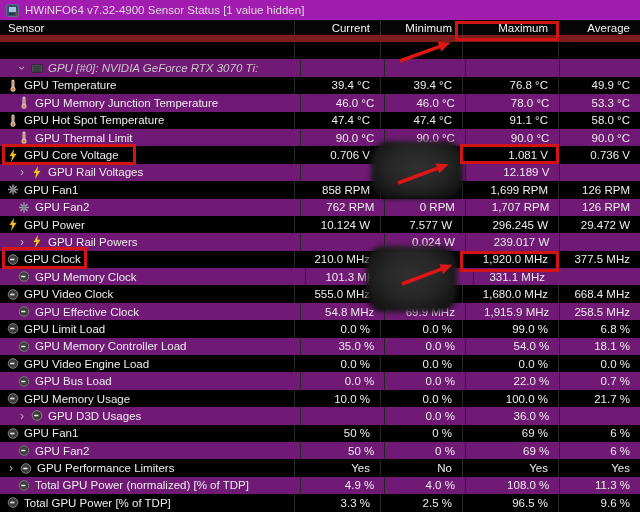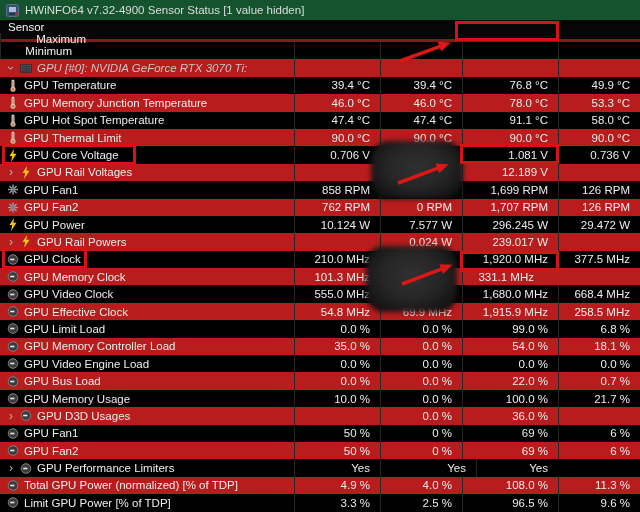--- a/index.html
+++ b/index.html
@@ -3,34 +3,34 @@
 <meta charset="utf-8">
 <style>
   html,body{margin:0;padding:0;}
   body{
     width:640px;height:512px;position:relative;overflow:hidden;
     background:#000;color:#ececec;
     font-family:"Liberation Sans","DejaVu Sans",sans-serif;
   }
   
   .titlebar{
-    height:21px;background:#14532d;display:flex;align-items:center;
+    height:21px;background:#a21caf;display:flex;align-items:center;
     padding:0 6px;gap:6px;border-bottom:1px solid #0a0a0a;box-sizing:border-box;
   }
   .titlebar .wtitle{font-size:11.5px;color:#dcdcdc;white-space:nowrap;}
   
-  .cheader{height:21px;display:flex;background:#060606;box-sizing:border-box;border-bottom:3px solid #7f1d1d;flex-direction:column;}
+  .cheader{height:21px;display:flex;background:#060606;box-sizing:border-box;border-bottom:7px solid #7f1d1d;}
   .hc{font-size:11.5px;color:#f2f2f2;display:flex;align-items:center;box-sizing:border-box;height:100%;}
   .c-sensor{width:294px;padding-left:8px;}
   .c1{width:86px;}.c2{width:82px;}.c3{width:96px;}.c4{width:82px;text-align:center;}
   .hc.valh,.cell.val{justify-content:flex-end;padding-right:10px;border-left:1px solid #262626;}
   
   .tbody{position:absolute;left:0;top:42px;width:640px;}
   .row{height:17.4px;display:flex;align-items:center;box-sizing:border-box;}
-  .row.alt{background:#b91c1c;}
+  .row.alt{background:#701a75;padding-left:11px;}
   .cell{height:100%;display:flex;align-items:center;box-sizing:border-box;}
   .cell.sensor{width:294px;padding-left:7px;gap:5px;overflow:hidden;}
   .cell.val{font-size:11.5px;color:#ececec;white-space:nowrap;}
   .label{font-size:11.5px;white-space:nowrap;color:#ececec;}
   .row.section .label{font-style:italic;color:#c7c7c7;}
   .chev{width:8px;display:inline-flex;justify-content:center;color:#b4b4b4;font-size:12px;line-height:10px;}
   .chev.right::before{content:"\203A";}
   .chev.down::before{content:"\203A";display:inline-block;transform:rotate(90deg);}
   svg.icon{flex:0 0 auto;}
   
@@ -89,22 +89,23 @@
     <rect x="0.5" y="0.5" width="12" height="12" rx="2" fill="#3a4f6b" stroke="#5a6f8b"></rect>
     <rect x="3" y="3" width="7" height="5" fill="#a8c0dc"></rect>
     <rect x="3" y="9.3" width="7" height="1.6" fill="#22303f"></rect>
     <circle cx="10.2" cy="10" r="1.2" fill="#c23333"></circle>
   </svg>
   <span class="wtitle">HWiNFO64 v7.32-4900 Sensor Status [1 value hidden]</span>
 </div>
 
 <div class="cheader">
   <div class="hc c-sensor">Sensor</div>
+  <div class="hc valh c1">Current</div>
+  <div class="hc valh c2">Minimum</div>
   <div class="hc valh c3">Maximum</div>
-  <div class="hc valh c2">Minimum</div>
   <div class="hc valh c4">Average</div>
 </div>
 
 <div class="tbody">
     <div class="row">
     <div class="cell sensor">
 
       <span class="label"></span>
     </div>
     <div class="cell val c1"></div>
@@ -412,20 +413,21 @@
   </div>
     <div class="row">
     <div class="cell sensor">
       <span class="chev right"></span>
       <svg class="icon" width="12" height="13">
           <use href="#i-gauge"></use>
         </svg>
       <span class="label">GPU Performance Limiters</span>
     </div>
     <div class="cell val c1">Yes</div>
+    <div class="cell val c2">No</div>
     <div class="cell val c3">Yes</div>
     <div class="cell val c4">Yes</div>
   </div>
     <div class="row alt">
     <div class="cell sensor">
 
       <svg class="icon" width="12" height="13">
           <use href="#i-gauge"></use>
         </svg>
       <span class="label">Total GPU Power (normalized) [% of TDP]</span>
@@ -434,21 +436,21 @@
     <div class="cell val c2">4.0 %</div>
     <div class="cell val c3">108.0 %</div>
     <div class="cell val c4">11.3 %</div>
   </div>
     <div class="row">
     <div class="cell sensor">
 
       <svg class="icon" width="12" height="13">
           <use href="#i-gauge"></use>
         </svg>
-      <span class="label">Limit GPU Power [% of TDP]</span>
+      <span class="label">Total GPU Power [% of TDP]</span>
     </div>
     <div class="cell val c1">3.3 %</div>
     <div class="cell val c2">2.5 %</div>
     <div class="cell val c3">96.5 %</div>
     <div class="cell val c4">9.6 %</div>
   </div>
   </div>
 
 <div class="smudge" id="sm1"></div>
 <div class="smudge" id="sm2"></div>

